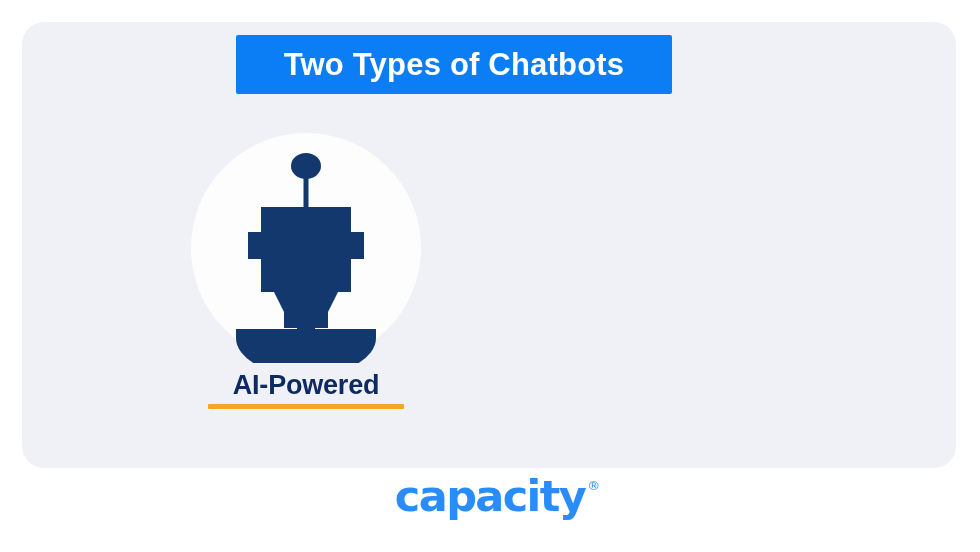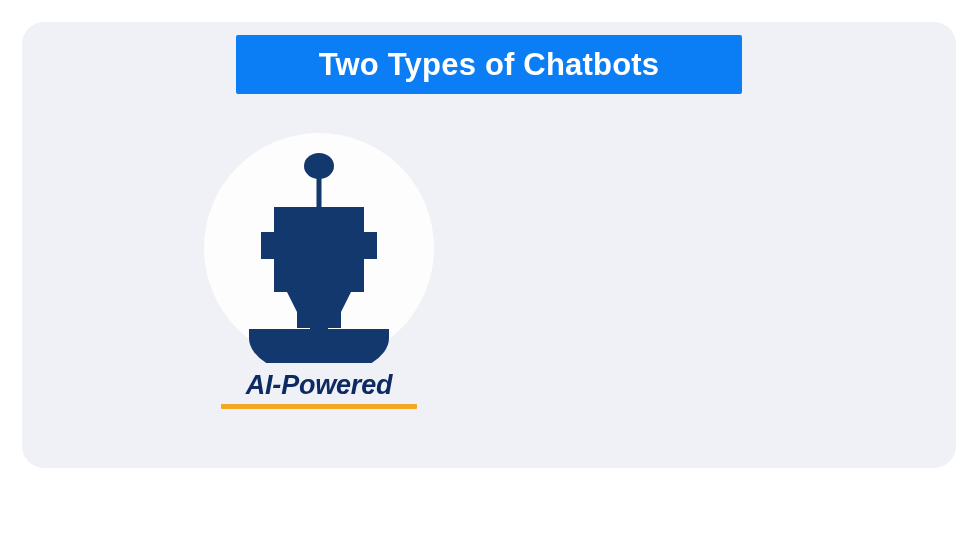--- a/index.html
+++ b/index.html
@@ -32,21 +32,21 @@
     height: 446px;
     background: #eff1f6;
     border-radius: 22px;
   }
 
   
   .title-banner {
     position: absolute;
     left: 236px;
     top: 35px;
-    width: 506px;
+    width: 436px;
     height: 59px;
     background: #0b7ef5;
     border-radius: 2px;
     display: flex;
     align-items: center;
     justify-content: center;
   }
   .title-text {
     color: #ffffff;
     font-size: 31px;
@@ -56,21 +56,21 @@
     white-space: nowrap;
   }
 
   
   .column {
     position: absolute;
     top: 133px;
     width: 300px;
     height: 290px;
   }
-  .column.left  { left: 169px; font-style: italic; }
+  .column.left  { left: 156px; }
   .column.right { left: 515px; }
 
   .circle-plate {
     position: absolute;
     left: 35px;
     top: 0px;
     width: 230px;
     height: 230px;
     background: #fdfdfd;
     border-radius: 50%;
@@ -185,14 +185,19 @@
       </svg>
     </div>
 
     <div class="caption-wrap">
       <span class="caption-text">AI-Powered</span>
       <div class="caption-rule left-rule"></div>
     </div>
   </div>
 
 
+  <div class="footer">
+    <span class="logo">
+      <span>capacity</span><span class="logo-reg">®</span>
+    </span>
+  </div>
 
 </div>
 
 </body></html>

